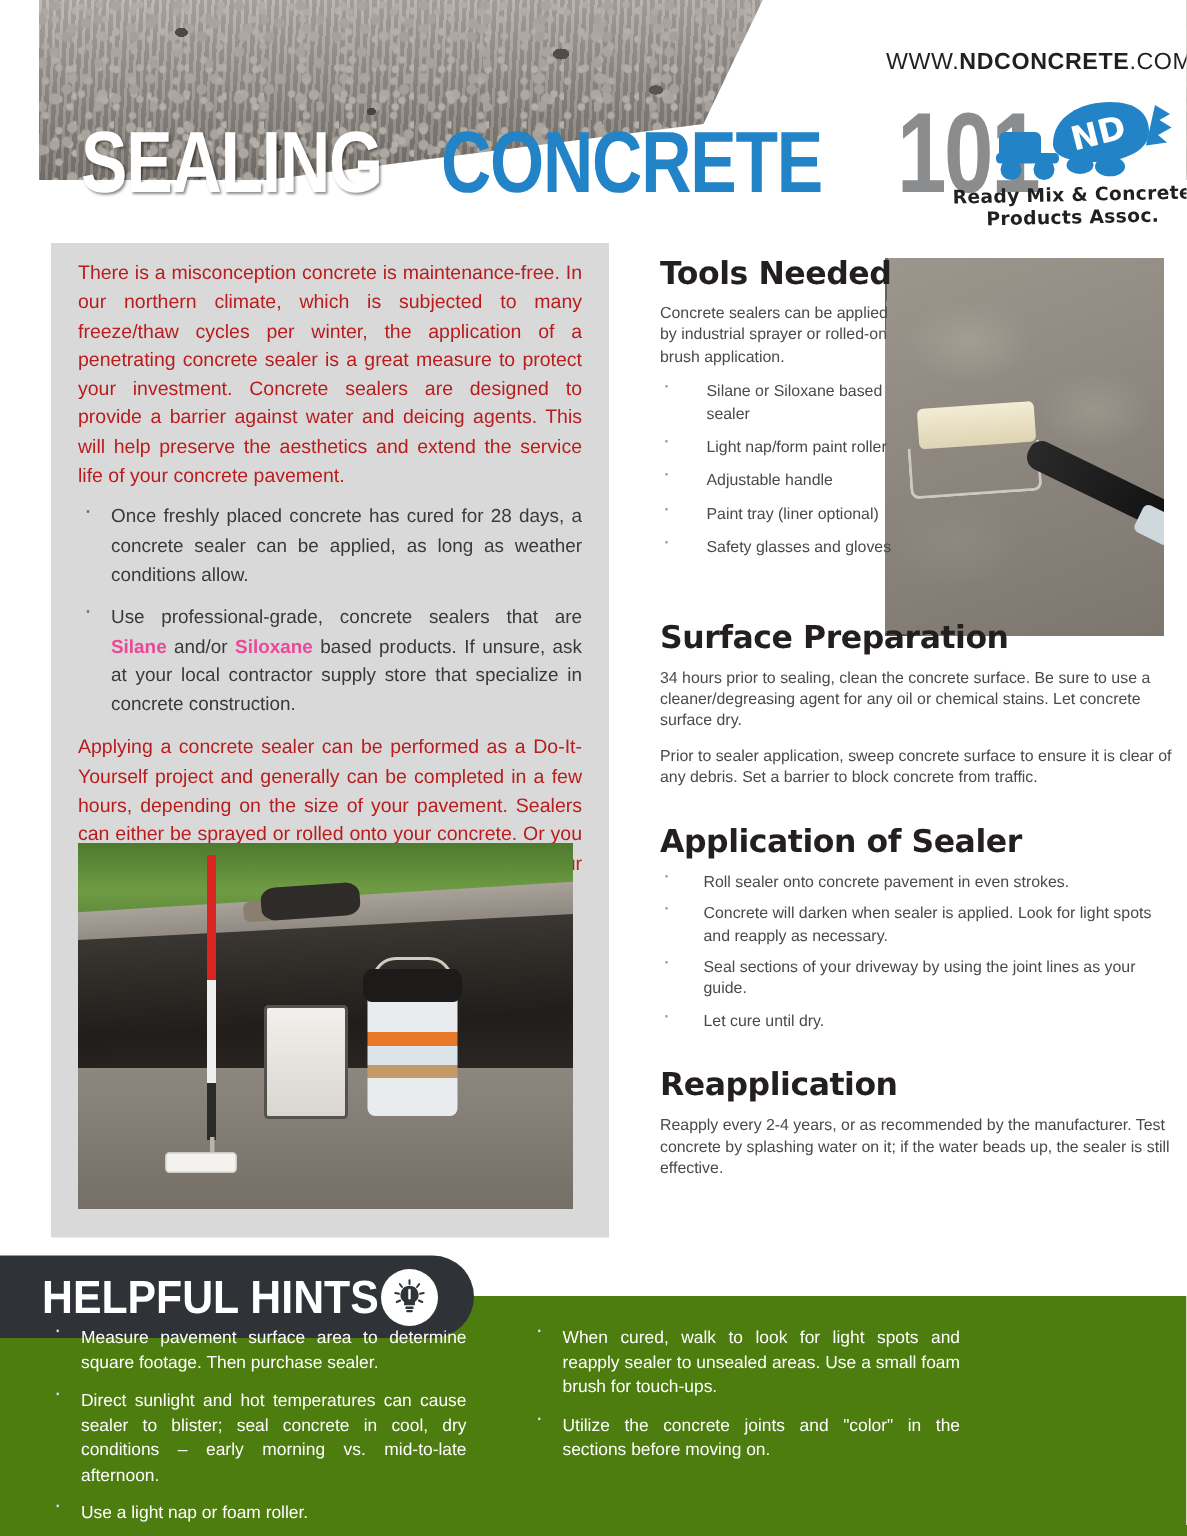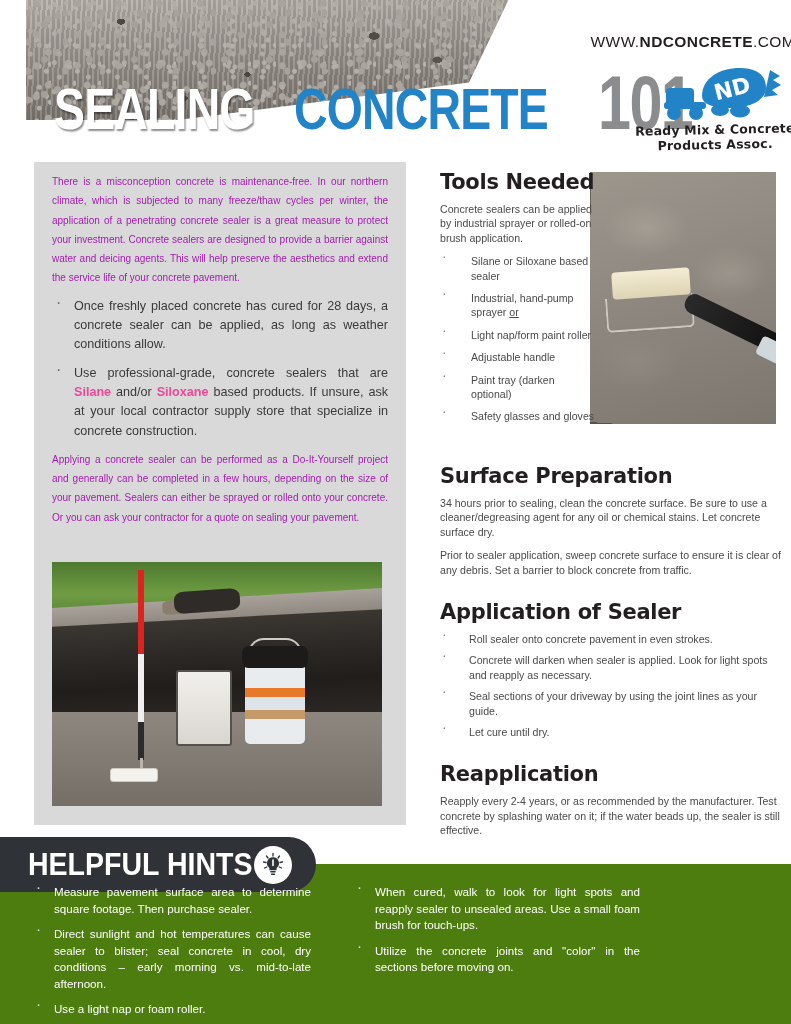--- a/index.html
+++ b/index.html
@@ -88,21 +88,21 @@
     font-size:12.5px; line-height:15px; color:#231f20; letter-spacing:.2px;
     transform:rotate(-1.2deg); }
 
   
   .gray-box {
     position:absolute; left:34px; top:162px; width:372px; height:663px;
     background:#d9d9d9;
   }
   .lcol { position:absolute; left:52px; top:172px; width:336px; }
   .body-p {
-    font-size:10px; line-height:19.3px; color:#a21caf;
+    font-size:13px; line-height:19.3px; color:#b91c1c;
     text-align:justify; margin-bottom:9px; font-weight:400;
   }
   .body-p.last { margin-bottom:0; }
   ul.lc-list { list-style:none; margin:0 0 9px 0; padding:0; }
   ul.lc-list li {
     position:relative; padding-left:22px; margin-bottom:9px;
     font-size:12.6px; line-height:19.3px; color:#3a3a3a; text-align:justify;
   }
   ul.lc-list li:before {
     content:"·"; position:absolute; left:4px; top:-4px;
@@ -291,24 +291,23 @@
     <div class="tp-ferrule"></div>
   </div>
 
   <div class="rcol">
 
     <div class="tools-block">
       <h2 class="sec-h">Tools Needed</h2>
       <p class="rc-p">Concrete sealers can be applied by industrial sprayer or rolled-on brush application.</p>
       <ul class="rc-list">
         <li><span>Silane or Siloxane based sealer</span></li>
-        <li><span>Industrial, hand-pump sprayer </span><u>or</u></li>
         <li><span>Light nap/form paint roller</span></li>
         <li><span>Adjustable handle</span></li>
-        <li><span>Paint tray (darken optional)</span></li>
+        <li><span>Paint tray (liner optional)</span></li>
         <li><span>Safety glasses and gloves</span></li>
       </ul>
     </div>
 
     <div style="height:32px"></div>
 
     <div>
       <h2 class="sec-h">Surface Preparation</h2>
       <p class="rc-p">34 hours prior to sealing, clean the concrete surface. Be sure to use a cleaner/degreasing agent for any oil or chemical stains. Let concrete surface dry.</p>
       <p class="rc-p">Prior to sealer application, sweep concrete surface to ensure it is clear of any debris. Set a barrier to block concrete from traffic.</p>

